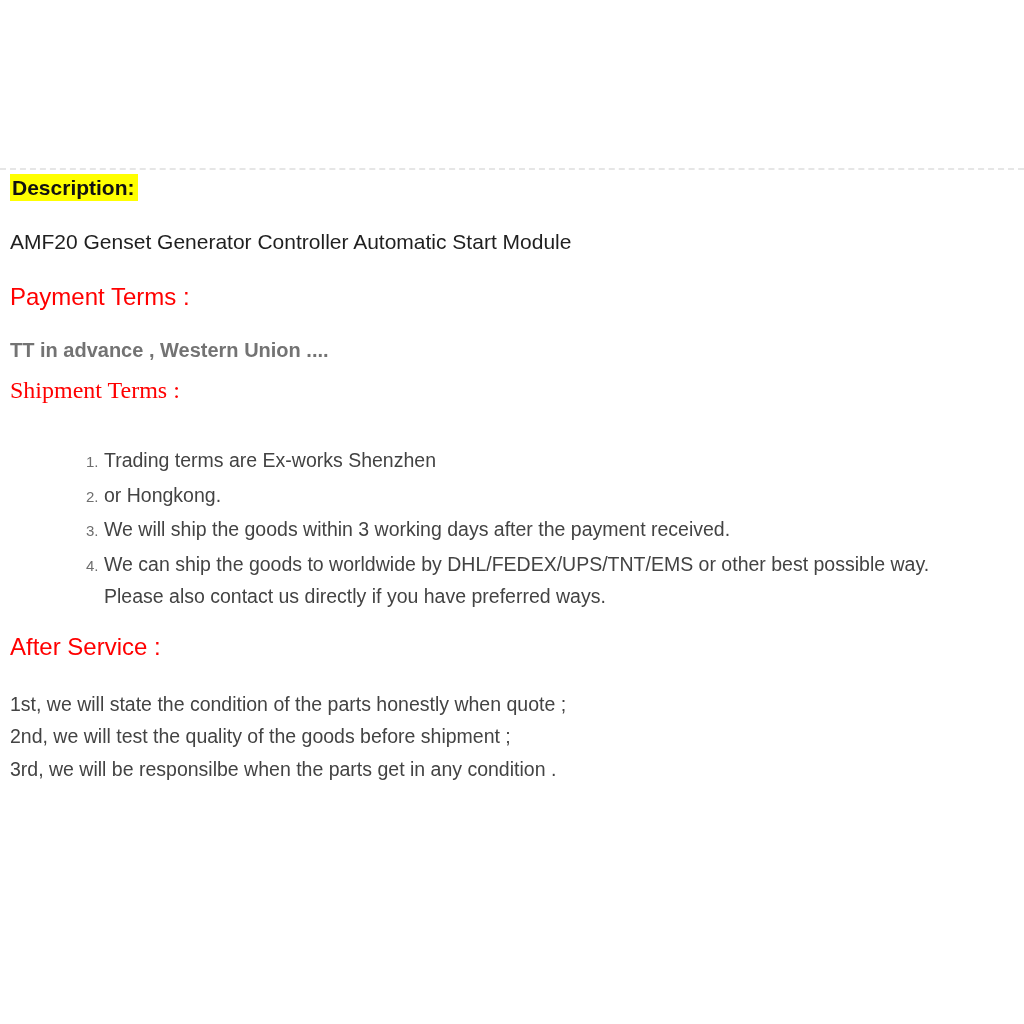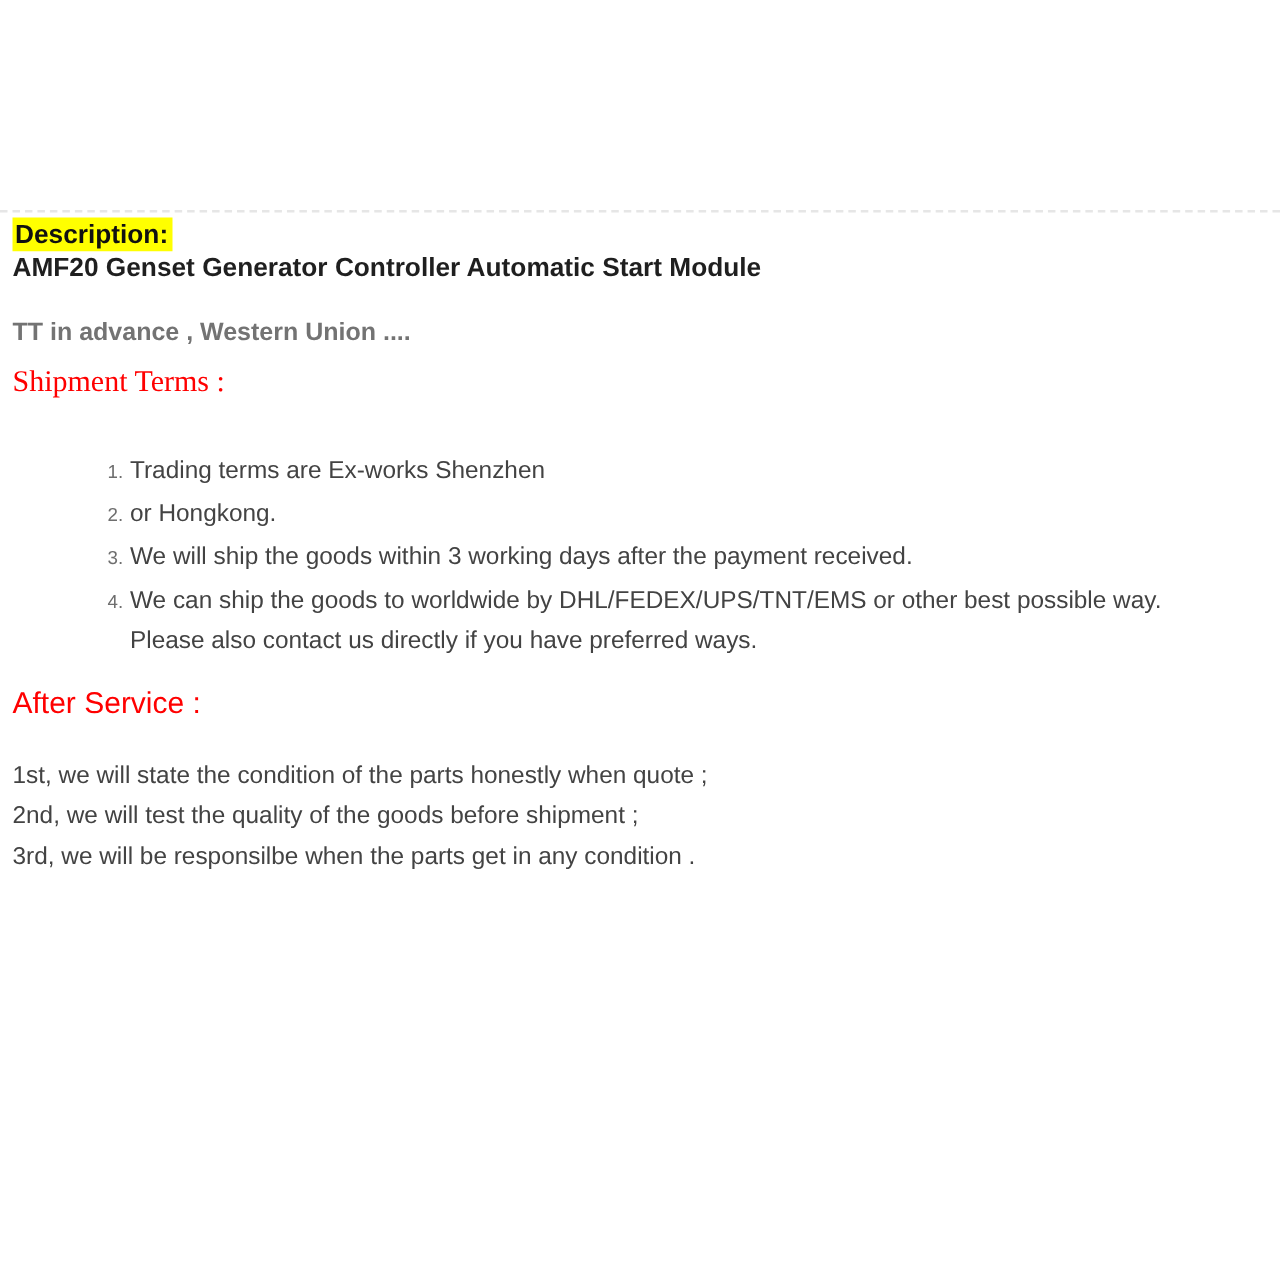--- a/index.html
+++ b/index.html
@@ -36,22 +36,23 @@
   .highlight {
     display: inline-block;
     background: #ffff00;
     color: #111111;
     font-size: 21px;
     font-weight: bold;
     line-height: 25px;
     padding: 1px 3px 1px 2px;
   }
   .product-title {
+    margin-top: 27px;
     font-size: 21px;
-    font-weight: bold;
+    font-weight: normal;
     color: #1f1f1f;
     line-height: 24px;
   }
   .red-heading {
     font-size: 24px;
     font-weight: normal;
     color: #ff0000;
     line-height: 28px;
   }
   .payment-heading { margin-top: 29px; }
@@ -105,20 +106,21 @@
   <div class="divider"></div>
 
   <div class="content">
 
     <div class="desc-label-row">
       <span class="highlight">Description:</span>
     </div>
 
     <div class="product-title">AMF20 Genset Generator Controller Automatic Start Module</div>
 
+    <div class="red-heading payment-heading">Payment Terms :</div>
 
     <div class="payment-detail">TT in advance , Western Union ....</div>
 
     <div class="red-heading shipment-heading">Shipment Terms :</div>
 
     <ol class="terms-list">
       <li>
         <span class="num">1.</span>
         <span class="item-text">Trading terms are Ex-works Shenzhen</span>
       </li>

